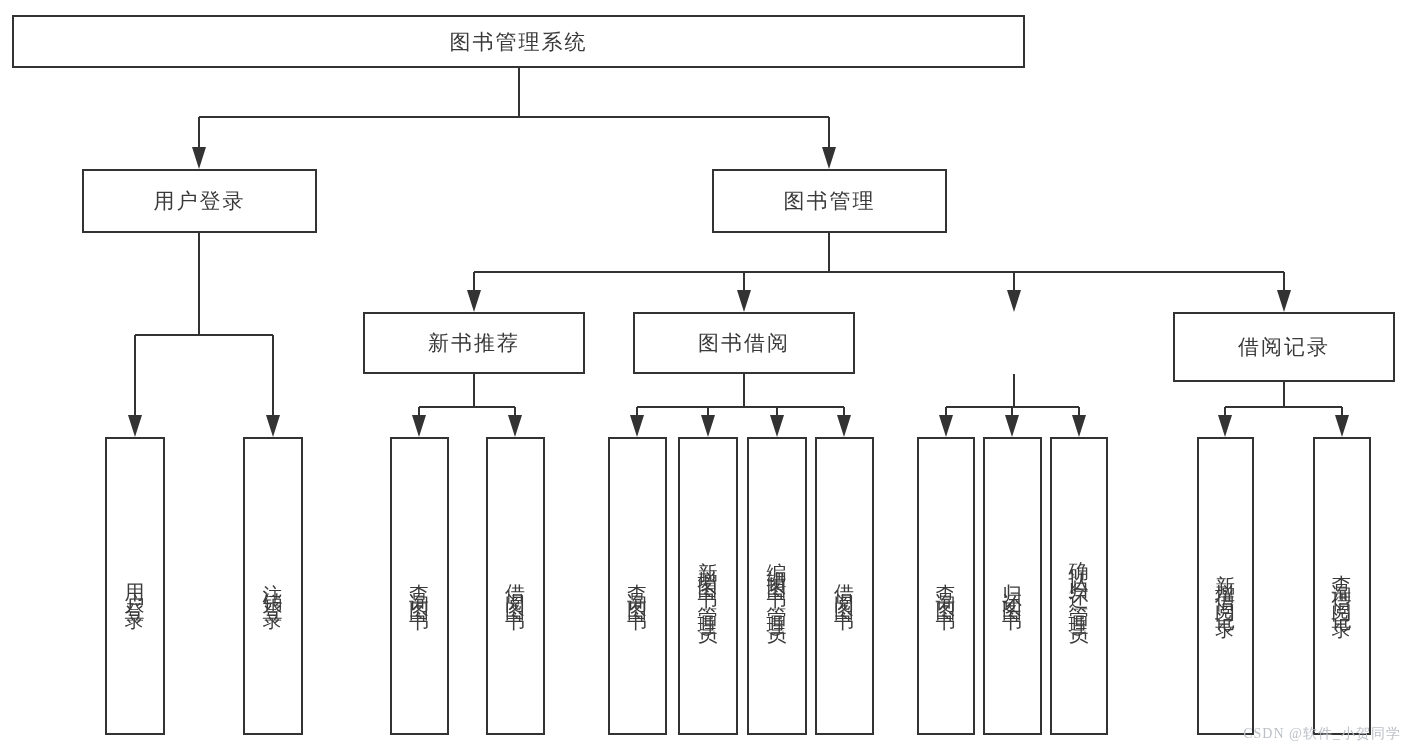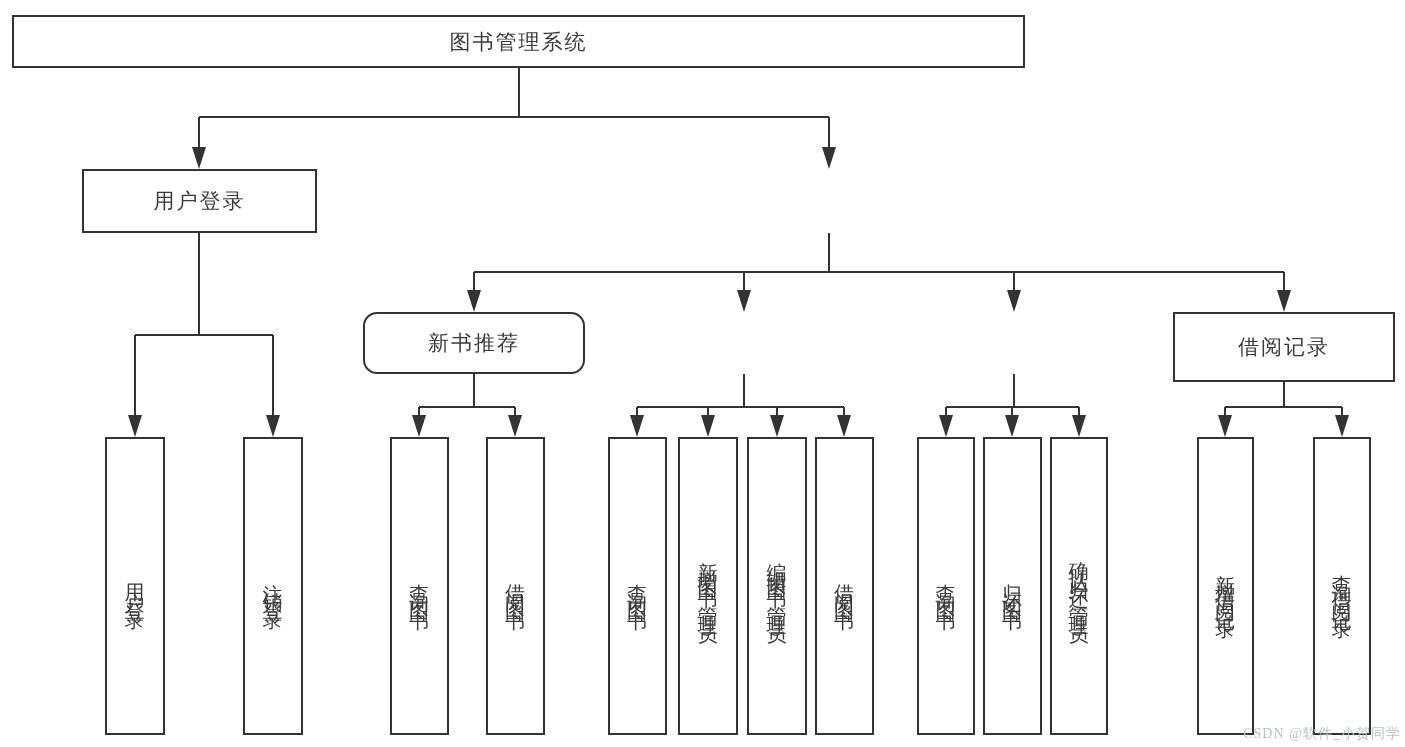--- a/index.html
+++ b/index.html
@@ -76,23 +76,29 @@
       M1218 415 L1232 415 L1225 437 Z  M1335 415 L1349 415 L1342 437 Z"></path>
   </svg>
 
   <div class="box" style="left:12px;top:15px;width:1013px;height:53px;">
     <span>图书管理系统</span>
   </div>
 
   <div class="box" style="left:82px;top:169px;width:235px;height:64px;">
     <span>用户登录</span>
   </div>
+  <div class="box" style="left:712px;top:169px;width:235px;height:64px;">
+    <span>图书管理</span>
+  </div>
 
-  <div class="box" style="left:363px;top:312px;width:222px;height:62px;border-radius:14px;">
+  <div class="box" style="left:363px;top:312px;width:222px;height:62px;">
     <span>新书推荐</span>
+  </div>
+  <div class="box" style="left:633px;top:312px;width:222px;height:62px;">
+    <span>图书借阅</span>
   </div>
   <div class="box" style="left:1173px;top:312px;width:222px;height:70px;">
     <span>借阅记录</span>
   </div>
 
   <div class="leaf" style="left:105px;width:60px;">
     <span>用户登录</span>
   </div>
   <div class="leaf" style="left:243px;width:60px;">
     <span>注销登录</span>

